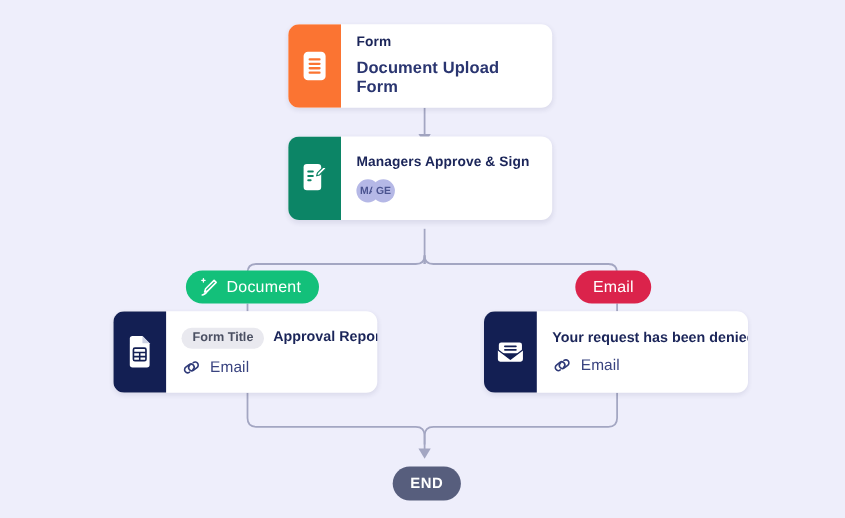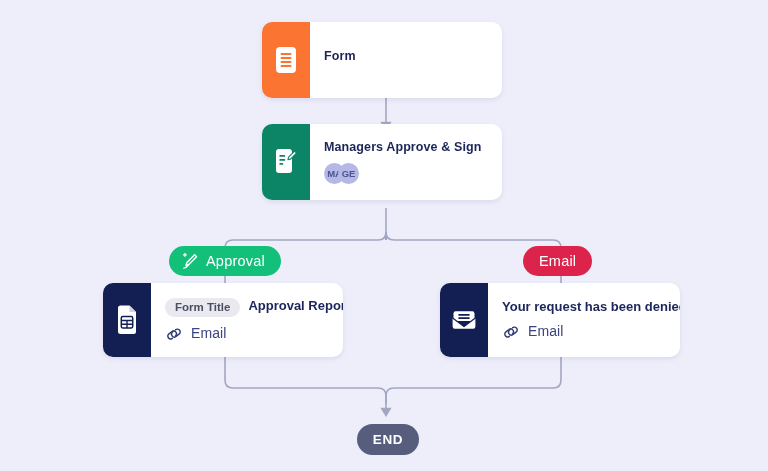--- a/index.html
+++ b/index.html
@@ -225,20 +225,21 @@
       <svg width="24" height="28" viewBox="0 0 24 28">
         <rect x="2" y="1" width="20" height="26" rx="4" fill="#ffffff"></rect>
         <rect x="6.5" y="7" width="11" height="2.1" rx="1.05" fill="#fb7432"></rect>
         <rect x="6.5" y="11" width="11" height="2.1" rx="1.05" fill="#fb7432"></rect>
         <rect x="6.5" y="15" width="11" height="2.1" rx="1.05" fill="#fb7432"></rect>
         <rect x="6.5" y="19" width="11" height="2.1" rx="1.05" fill="#fb7432"></rect>
       </svg>
     </div>
     <div class="node-body">
       <div class="node-kicker">Form</div>
+      <div class="node-title">Document Upload Form</div>
     </div>
   </div>
 
   <div class="node" id="node-approve-sign">
     <div class="node-icon">
       <svg width="26" height="28" viewBox="0 0 26 28">
         <path d="M3,4 a3,3 0 0 1 3,-3 h10 a3,3 0 0 1 3,3 v18 a3,3 0 0 1 -3,3 h-10 a3,3 0 0 1 -3,-3 z" fill="#ffffff"></path>
         <rect x="6.3" y="7" width="6" height="1.8" rx="0.9" fill="#0c8566"></rect>
         <rect x="6.3" y="11" width="6" height="1.8" rx="0.9" fill="#0c8566"></rect>
         <rect x="6.3" y="15" width="4" height="1.8" rx="0.9" fill="#0c8566"></rect>
@@ -254,21 +255,21 @@
       </div>
     </div>
   </div>
 
   <div class="branch-pill" id="pill-approve">
     <svg width="19" height="19" viewBox="0 0 20 20">
       <path d="M15.4,3.0 l2.0,2.0 -8.1,8.1 -3.0,1.0 1.0,-3.0 z" fill="none" stroke="#ffffff" stroke-width="1.5" stroke-linejoin="round"></path>
       <path d="M4.0,17.0 C6.5,17.0 7.6,15.2 9.2,13.1" fill="none" stroke="#ffffff" stroke-width="1.5" stroke-linecap="round"></path>
       <path d="M5.2,1.4 v3.2 M3.6,3.0 h3.2" stroke="#ffffff" stroke-width="1.3" stroke-linecap="round"></path>
     </svg>
-    <span>Approval</span>
+    <span>Document</span>
   </div>
 
   <div class="branch-pill" id="pill-deny">
     <span>Email</span>
   </div>
 
   <div class="node" id="node-approval-report">
     <div class="node-icon">
       <svg width="26" height="30" viewBox="0 0 26 30">
         <path d="M4,3 a2.5,2.5 0 0 1 2.5,-2.5 h9 L22,7 v19.5 a2.5,2.5 0 0 1 -2.5,2.5 h-13 A2.5,2.5 0 0 1 4,26.5 z" fill="#ffffff"></path>

